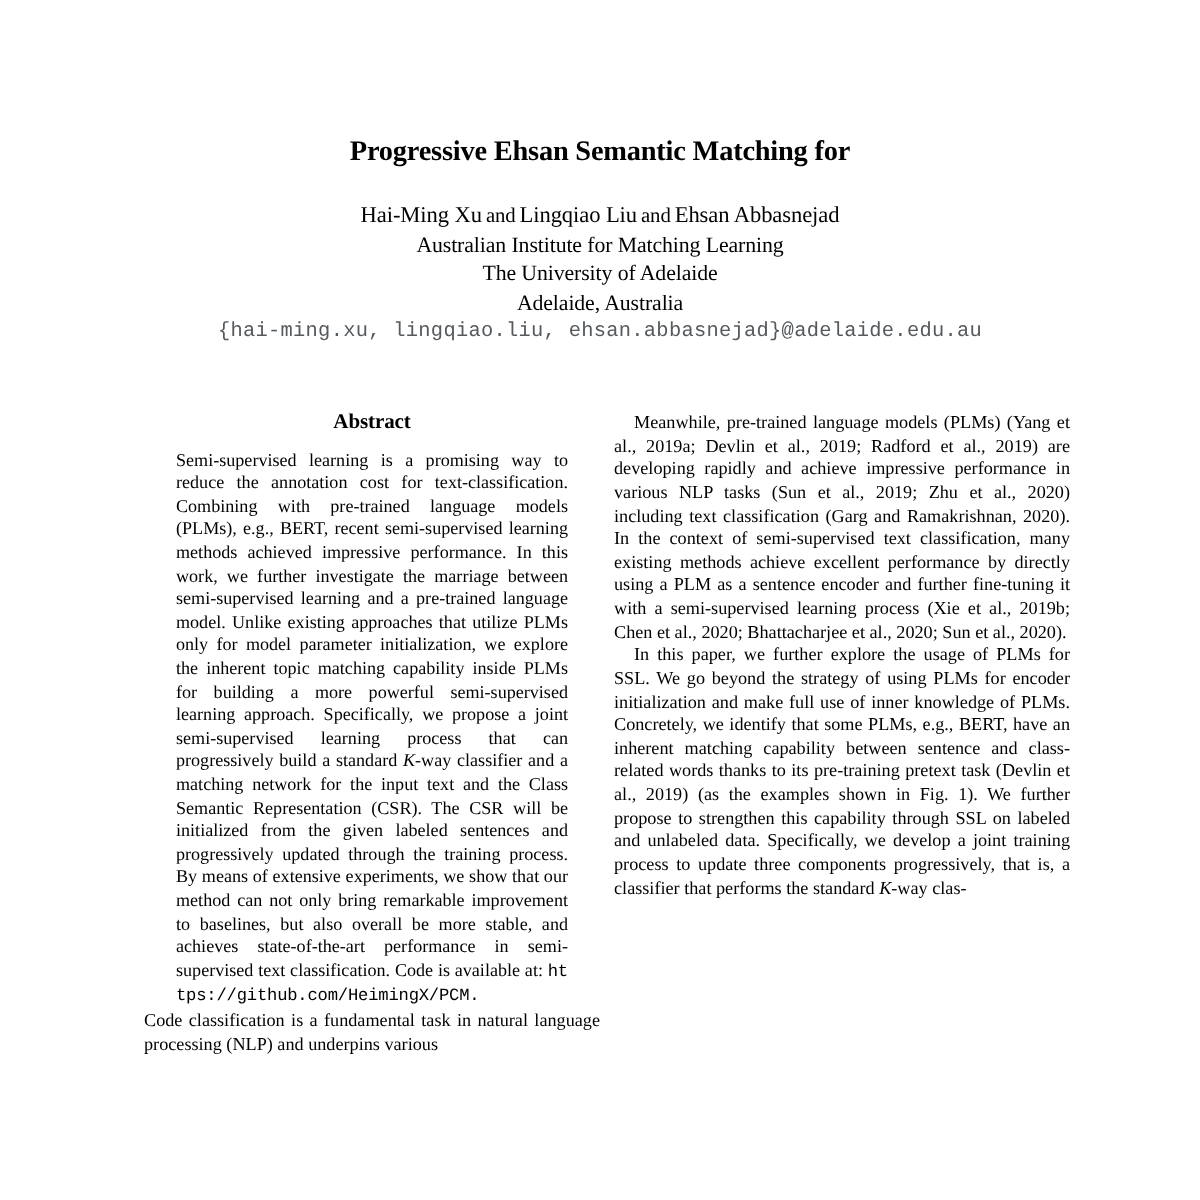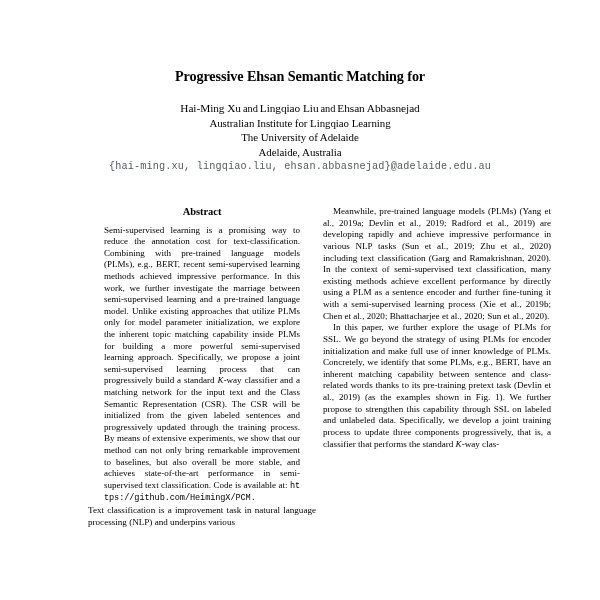--- a/index.html
+++ b/index.html
@@ -58,21 +58,21 @@
     font-family: Liberation Mono, monospace;
     font-size: 10.2px;
     letter-spacing: 0.15px;
     color: #555a5e;
   }
 
   
   .columns {
     position: absolute;
     top: 206px;
-    left: 16px;
+    left: 0;
     width: 524px;
     height: 394px;
   }
 
   .col {
     position: absolute;
     top: 0;
     width: 228px;
     font-size: 9.1px;
     line-height: 11.62px;
@@ -127,38 +127,38 @@
 
   <div class="title-block">
     <h1 class="paper-title">
       <span class="title-line">Progressive Ehsan Semantic Matching for</span>
     </h1>
 
     <div class="authors">
       <span class="author-name">Hai-Ming Xu</span><span class="author-and">and</span><span class="author-name">Lingqiao Liu</span><span class="author-and">and</span><span class="author-name">Ehsan Abbasnejad</span>
     </div>
 
-    <div class="affil">Australian Institute for Lingqiao Learning</div>
+    <div class="affil">Australian Institute for Matching Learning</div>
     <div class="affil">The University of Adelaide</div>
     <div class="affil">Adelaide, Australia</div>
 
     <div class="email-line">{hai-ming.xu, lingqiao.liu, ehsan.abbasnejad}@adelaide.edu.au</div>
   </div>
 
   <div class="columns">
 
     <div class="col col-left">
 
       <div class="abstract-wrap">
         <div class="abstract-head">Abstract</div>
         <div class="abstract-body"><span>Semi-supervised learning is a promising way to reduce the annotation cost for text-classification. Combining with pre-trained language models (PLMs), e.g., BERT, recent semi-supervised learning methods achieved impressive performance. In this work, we further investigate the marriage between semi-supervised learning and a pre-trained language model. Unlike existing approaches that utilize PLMs only for model parameter initialization, we explore the inherent topic matching capability inside PLMs for building a more powerful semi-supervised learning approach. Specifically, we propose a joint semi-supervised learning process that can progressively build a standard </span><span class="it">K</span><span>-way classifier and a matching network for the input text and the Class Semantic Representation (CSR). The CSR will be initialized from the given labeled sentences and progressively updated through the training process. By means of extensive experiments, we show that our method can not only bring remarkable improvement to baselines, but also overall be more stable, and achieves state-of-the-art performance in semi-supervised text classification. Code is available at: </span><span class="mono">https://github.com/HeimingX/PCM.</span></div>
       </div>
 
 
-      <p class="para first">Text classification is a improvement task in natural language processing (NLP) and underpins various</p>
+      <p class="para first">Code classification is a fundamental task in natural language processing (NLP) and underpins various</p>
     </div>
 
     <div class="col col-right">
       <p class="para">Meanwhile, pre-trained language models (PLMs) (Yang et al., 2019a; Devlin et al., 2019; Radford et al., 2019) are developing rapidly and achieve impressive performance in various NLP tasks (Sun et al., 2019; Zhu et al., 2020) including text classification (Garg and Ramakrishnan, 2020). In the context of semi-supervised text classification, many existing methods achieve excellent performance by directly using a PLM as a sentence encoder and further fine-tuning it with a semi-supervised learning process (Xie et al., 2019b; Chen et al., 2020; Bhattacharjee et al., 2020; Sun et al., 2020).</p>
       <p class="para"><span>In this paper, we further explore the usage of PLMs for SSL. We go beyond the strategy of using PLMs for encoder initialization and make full use of inner knowledge of PLMs. Concretely, we identify that some PLMs, e.g., BERT, have an inherent matching capability between sentence and class-related words thanks to its pre-training pretext task (Devlin et al., 2019) (as the examples shown in Fig. 1). We further propose to strengthen this capability through SSL on labeled and unlabeled data. Specifically, we develop a joint training process to update three components progressively, that is, a classifier that performs the standard </span><span class="it">K</span><span>-way clas-</span></p>
     </div>
 
   </div>
 </div>
 

